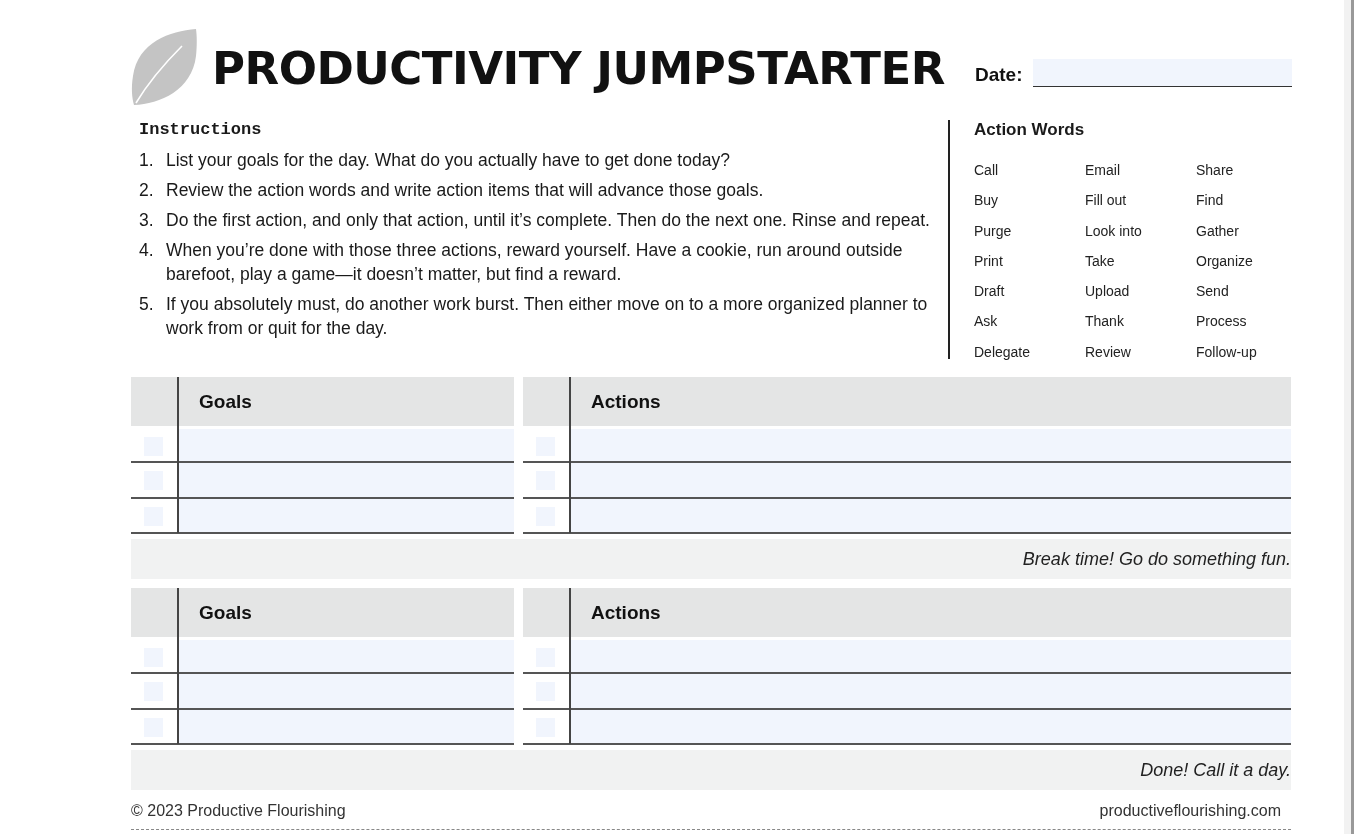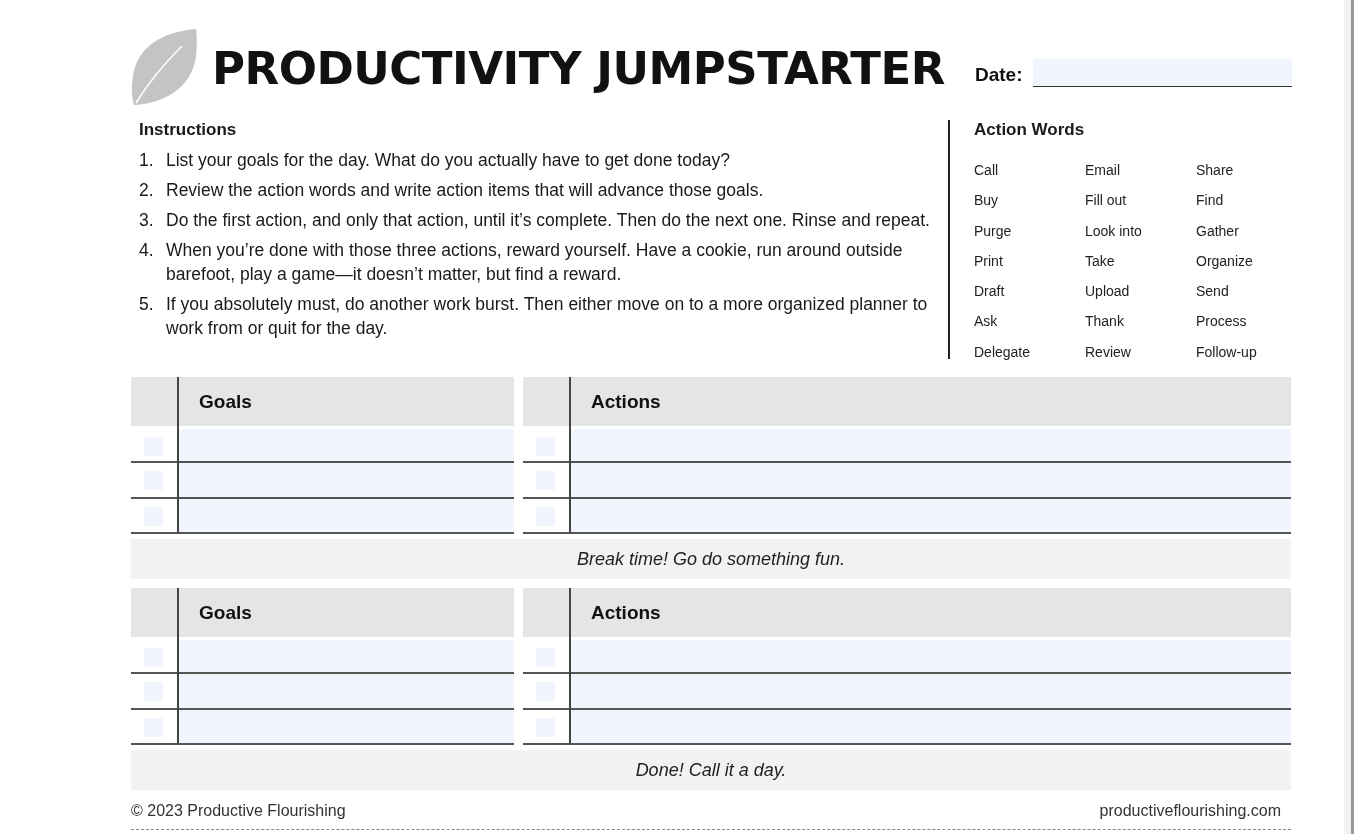--- a/index.html
+++ b/index.html
@@ -9,21 +9,21 @@
   .page { position: absolute; left: 8px; top: 0; width: 1344px; height: 834px; background: #fff; margin-left: 18px; }
   .scroll-edge { position: absolute; right: 0; top: 0; width: 10px; height: 834px; background: #f2f2f2; border-right: 3px solid #999; }
 
   
   .leaf { position: absolute; left: 104px; top: 28px; width: 68px; height: 78px; }
   .title { position: absolute; left: 186px; top: 42px; font-family: "DejaVu Sans", sans-serif; font-weight: bold; font-size: 45px; letter-spacing: -0.5px; color: #111; white-space: nowrap; }
   .date-label { position: absolute; left: 949px; top: 64px; font-weight: bold; font-size: 19px; color: #111; }
   .date-field { position: absolute; left: 1007px; top: 59px; width: 259px; height: 28px; background: #f1f5fd; border-bottom: 1.5px solid #333; }
 
   
-  .instr-title { position: absolute; left: 113px; top: 120px; font-weight: bold; font-size: 17px; }
+  .instr-title { position: absolute; left: 113px; top: 120px; font-weight: bold; font-size: 17px; font-family: Liberation Mono, monospace; }
   .instr-list { position: absolute; left: 113px; top: 148px; width: 800px; list-style: none; }
   .instr-list li { position: relative; padding-left: 27px; font-size: 17.5px; line-height: 24px; margin-bottom: 6px; }
   .instr-list li .num { position: absolute; left: 0; top: 0; }
 
   .vdivider { position: absolute; left: 922px; top: 120px; width: 2px; height: 239px; background: #222; }
 
   
   .aw-title { position: absolute; left: 948px; top: 120px; font-weight: bold; font-size: 17px; }
   .aw-grid { position: absolute; left: 948px; top: 155px; display: grid; grid-template-columns: 111px 111px 111px; row-gap: 0; }
   .aw-grid span { font-size: 14px; line-height: 30.3px; color: #222; white-space: nowrap; }
@@ -34,21 +34,21 @@
   .tbl-goals { left: 0; width: 383px; }
   .tbl-actions { left: 392px; width: 768px; }
   .thead { height: 49px; background: #e4e5e5; position: relative; padding-left: 16px; }
   .thead .label { position: absolute; left: 68px; top: 14px; font-weight: bold; font-size: 19px; color: #111; }
   .row { height: 35.5px; position: relative; border-bottom: 2px solid #555; }
   .row.first { margin-top: 3px; height: 34px; }
   .row .cell { position: absolute; left: 48px; right: 0; top: 0; bottom: 0; background: #f1f5fd; }
   .row .chk { position: absolute; left: 13px; top: 8px; width: 19px; height: 19px; background: #f1f5fd; }
   .vline { position: absolute; left: 46px; top: 0; width: 1.5px; height: 156px; background: #444; }
 
-  .banner { position: absolute; left: 105px; width: 1160px; height: 40px; background: #f1f2f2; text-align: center; font-style: italic; font-size: 18px; line-height: 40px; color: #222; }
+  .banner { position: absolute; left: 105px; width: 1160px; height: 40px; background: #f1f2f2; text-align: right; font-style: italic; font-size: 18px; line-height: 40px; color: #222; }
 
   .footer-left { position: absolute; left: 105px; top: 802px; font-size: 16px; color: #333; }
   .footer-right { position: absolute; right: 89px; top: 802px; font-size: 16px; color: #333; }
   .footer-rule { position: absolute; left: 105px; top: 829px; width: 1160px; border-top: 1.5px dashed #888; }
 </style>
 </head>
 <body>
 
 <div class="page">
 

